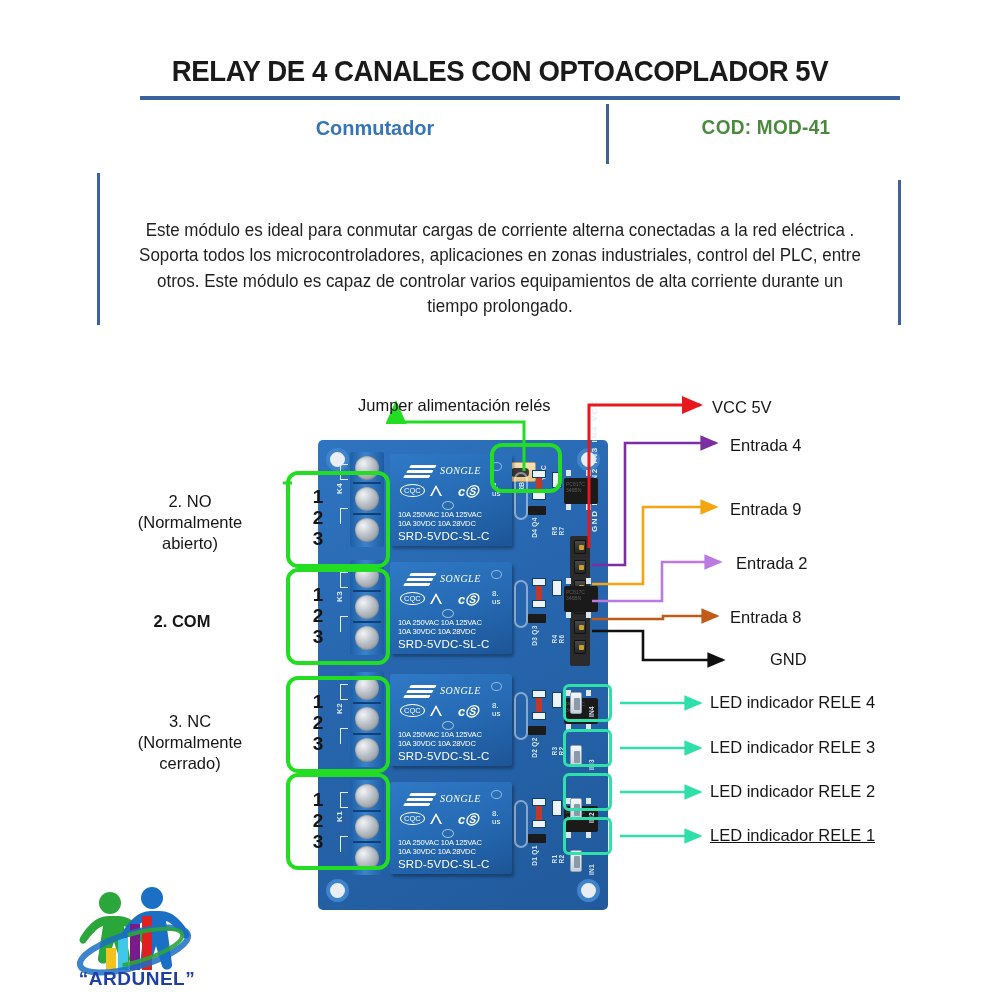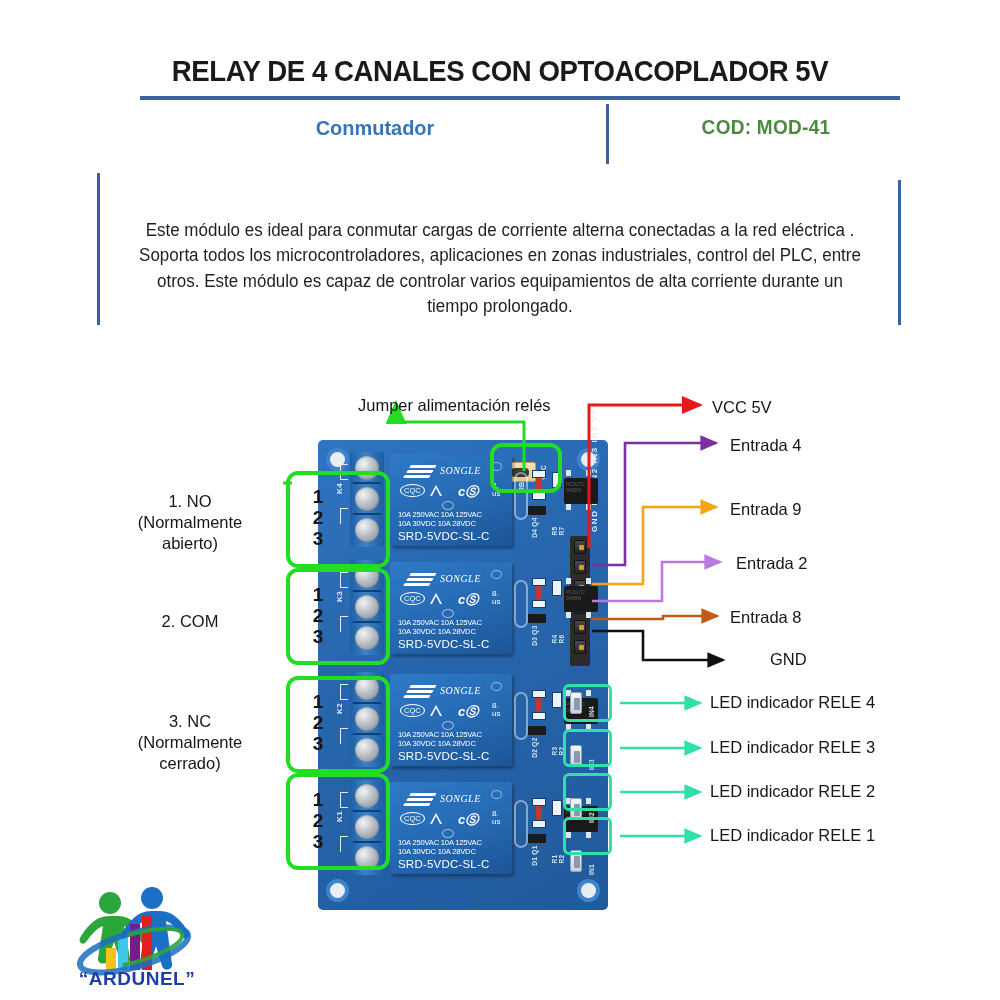--- a/index.html
+++ b/index.html
@@ -520,44 +520,44 @@
   </div>
   <div class="numcol" style="left:298px; top:761px;">
     <div>1</div>
     <div>2</div>
     <div>3</div>
   </div>
 
   <div class="lbl" style="left:358px; top:368px;">Jumper alimentación relés</div>
 
   <div class="lbl multi" style="left:100px; top:463px; width:180px;">
-    <span>1. NO</span><br>
+    <span>2. NO</span><br>
     <span>(Normalmente</span><br>
     <span>abierto)</span>
   </div>
-  <div class="lbl multi" style="left:100px; top:583px; width:180px;">
+  <div class="lbl multi" style="left:92px; top:583px; width:180px;font-weight:bold;">
     <span>2. COM</span>
   </div>
   <div class="lbl multi" style="left:100px; top:683px; width:180px;">
     <span>3. NC</span><br>
     <span>(Normalmente</span><br>
     <span>cerrado)</span>
   </div>
 
   <div class="lbl" style="left:712px; top:370px;">VCC 5V</div>
   <div class="lbl" style="left:730px; top:408px;">Entrada 4</div>
   <div class="lbl" style="left:730px; top:472px;">Entrada 9</div>
   <div class="lbl" style="left:736px; top:526px;">Entrada 2</div>
   <div class="lbl" style="left:730px; top:580px;">Entrada 8</div>
   <div class="lbl" style="left:770px; top:622px;">GND</div>
 
   <div class="lbl" style="left:710px; top:665px;">LED indicador RELE 4</div>
   <div class="lbl" style="left:710px; top:710px;">LED indicador RELE 3</div>
   <div class="lbl" style="left:710px; top:754px;">LED indicador RELE 2</div>
-  <div class="lbl" style="left:710px; top:798px;">LED indicador RELE 1</div>
+  <div class="lbl" style="left:710px; top:798px;text-decoration:underline;">LED indicador RELE 1</div>
 
   <svg class="logo" viewBox="0 0 150 110">
 
     <circle cx="48" cy="17" r="11" fill="#2aa63a"></circle>
     <path d="M47,30 C33,30 24,42 18,52 C16,56 21,60 24,56 C29,49 35,42 41,40 L36,72 C35,78 44,80 46,74 L52,56 L58,74 C60,80 69,78 68,72 L62,40 C68,42 74,49 79,56 C82,60 87,56 85,52 C79,42 70,30 56,30 Z" fill="#2aa63a"></path>
 
     <circle cx="90" cy="12" r="11" fill="#1b6fc4"></circle>
     <path d="M89,25 C75,25 66,37 60,47 C58,51 63,55 66,51 C71,44 77,37 83,35 L78,78 C77,84 86,86 88,80 L94,60 L100,80 C102,86 111,84 110,78 L104,35 C110,37 116,44 121,51 C124,55 129,51 127,47 C121,37 112,25 98,25 Z" fill="#1b6fc4"></path>
 
     <rect x="44" y="62" width="10" height="22" fill="#f2c31d"></rect>

